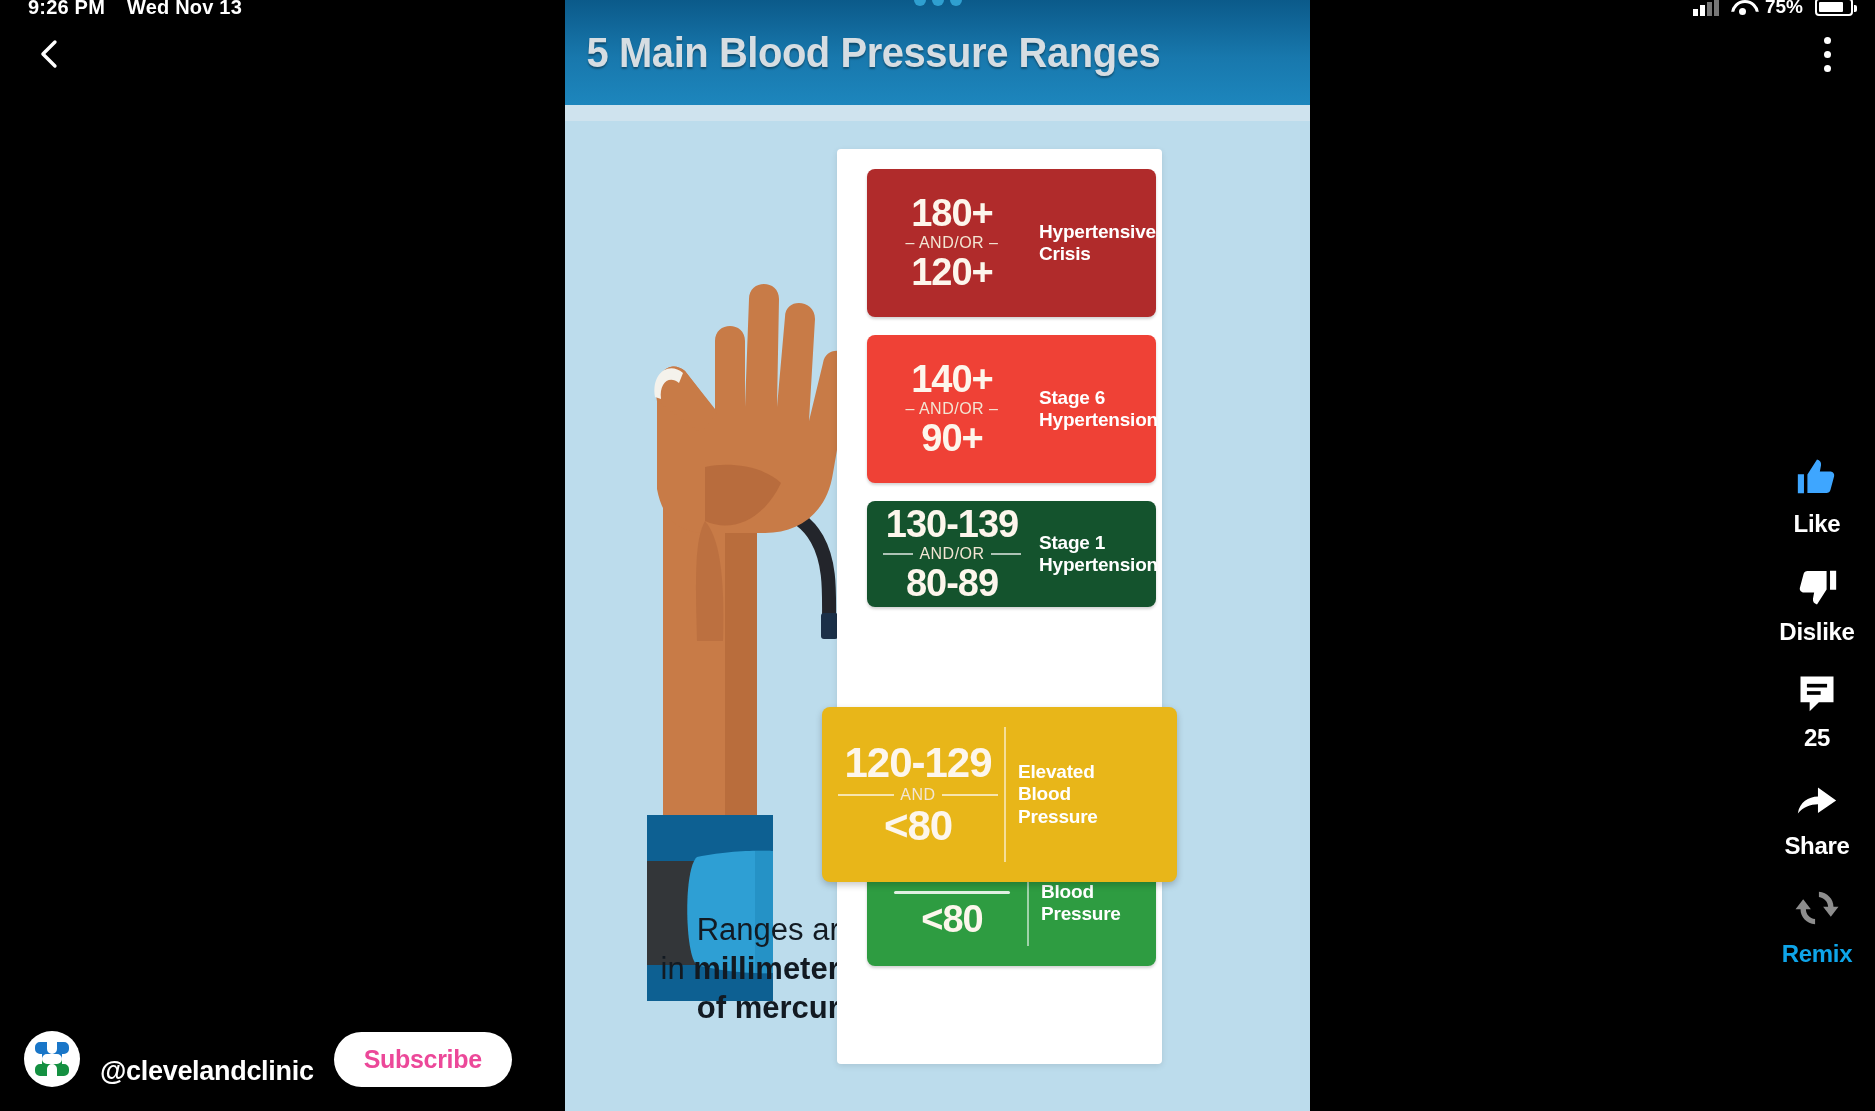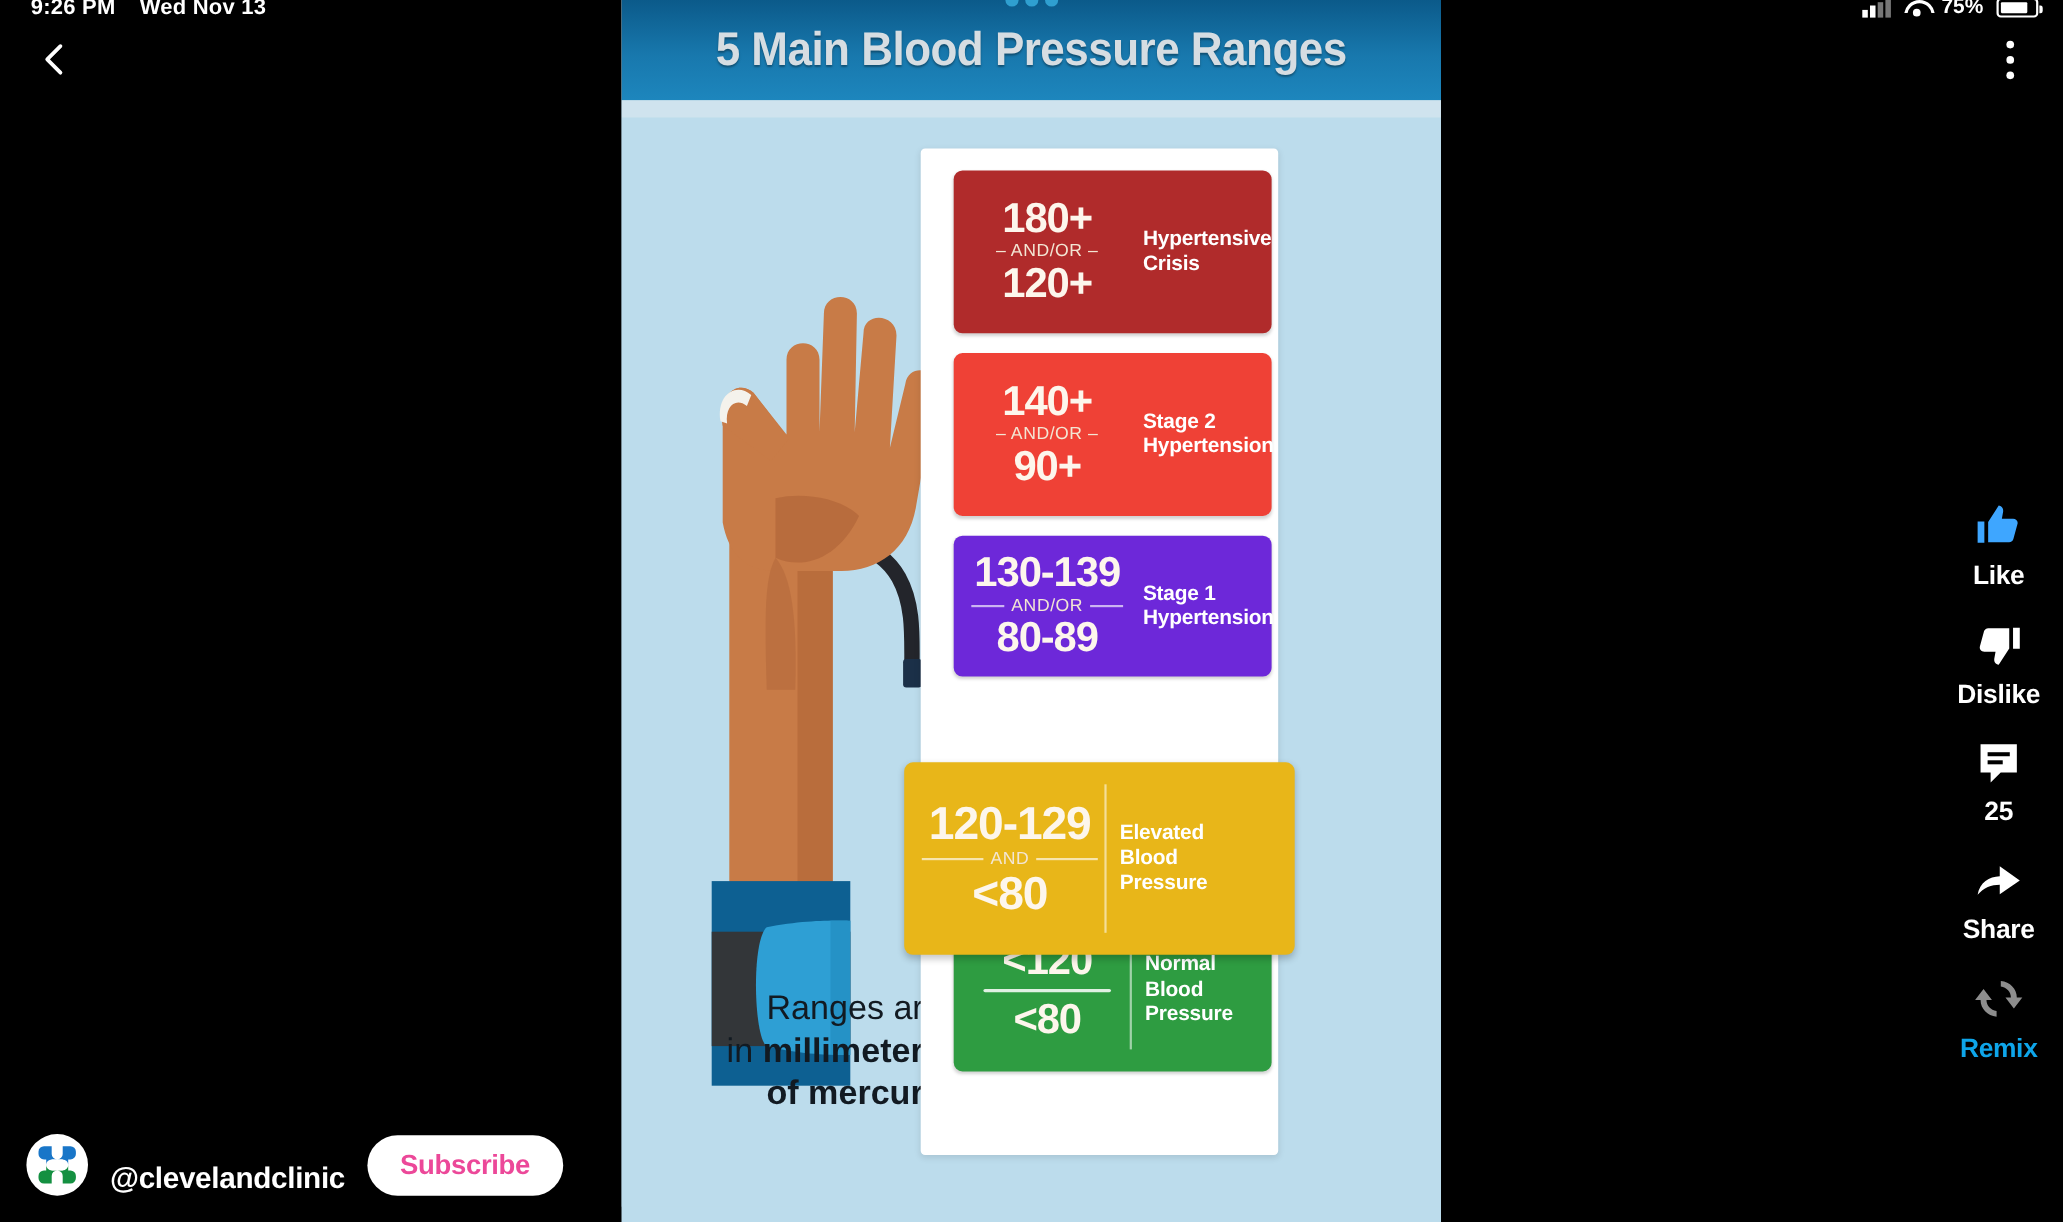--- a/index.html
+++ b/index.html
@@ -53,23 +53,23 @@
   }
   .more-btn span{ width:7px; height:7px; border-radius:50%; background:#fff; display:block; }
 
   
   .stage{
     position:absolute; left:565px; top:0; width:745px; height:1111px;
     background:#bcdcec; overflow:hidden;
   }
 
   .ig-header{
-    position:relative; width:100%; height:91px;
+    position:relative; width:100%; height:105px;
     background:linear-gradient(180deg,#0b5a8a 0%,#1878ad 55%,#1d86bd 100%);
-    display:flex; align-items:center; justify-content:center;
+    display:flex; align-items:center; justify-content:flex-start;
   }
   .ig-dots{
     position:absolute; top:-6px; left:50%; transform:translateX(-50%);
     display:flex; gap:6px;
   }
   .ig-dots i{ width:12px; height:12px; border-radius:50%; background:#2f9fd0; display:block; }
   .ig-title{
     font-size:43px; font-weight:700; color:#d6dde2; letter-spacing:-.5px;
     transform:scaleX(.93); white-space:nowrap;
     text-shadow:0 2px 2px rgba(0,0,0,.35);
@@ -118,21 +118,21 @@
     width:2px; align-self:stretch; margin:10px 12px 10px 6px;
     background:rgba(255,255,255,.55);
   }
   .card .lbl{
     flex:1 1 auto; font-size:19px; font-weight:700; line-height:1.18;
     color:#fff; letter-spacing:-.2px;
   }
 
   .c-crisis  { background:#b02b2b; height:148px; }
   .c-stage2  { background:#ef4136; height:148px; }
-  .c-stage1  { background:#6d28d9; height:128px; }
+  .c-stage1  { background:#14532d; height:106px; }
   .c-elev    { background:#e8b619; height:175px;
                position:absolute; left:-15px; width:355px; top:586px;
                box-shadow:0 3px 7px rgba(0,0,0,.22); }
   .c-normal  { background:#2e9c41; height:148px; }
 
   
   .chanrow{
     position:absolute; left:24px; bottom:24px; display:flex; align-items:flex-end; gap:20px; z-index:30;
   }
   .avatar{
@@ -255,21 +255,21 @@
       </div>
 
       <div class="card c-stage2">
         <div class="nums">
           <div class="big">140+</div>
           <div class="sep">– AND/OR –</div>
           <div class="big">90+</div>
         </div>
         <div class="divider"></div>
         <div class="lbl">
-          <span>Stage 2</span><br>
+          <span>Stage 6</span><br>
           <span>Hypertension</span>
         </div>
       </div>
 
       <div class="card c-stage1">
         <div class="nums">
           <div class="big">130-139</div>
           <div class="sep">
             <span class="dash"></span>
             <span>AND/OR</span>

